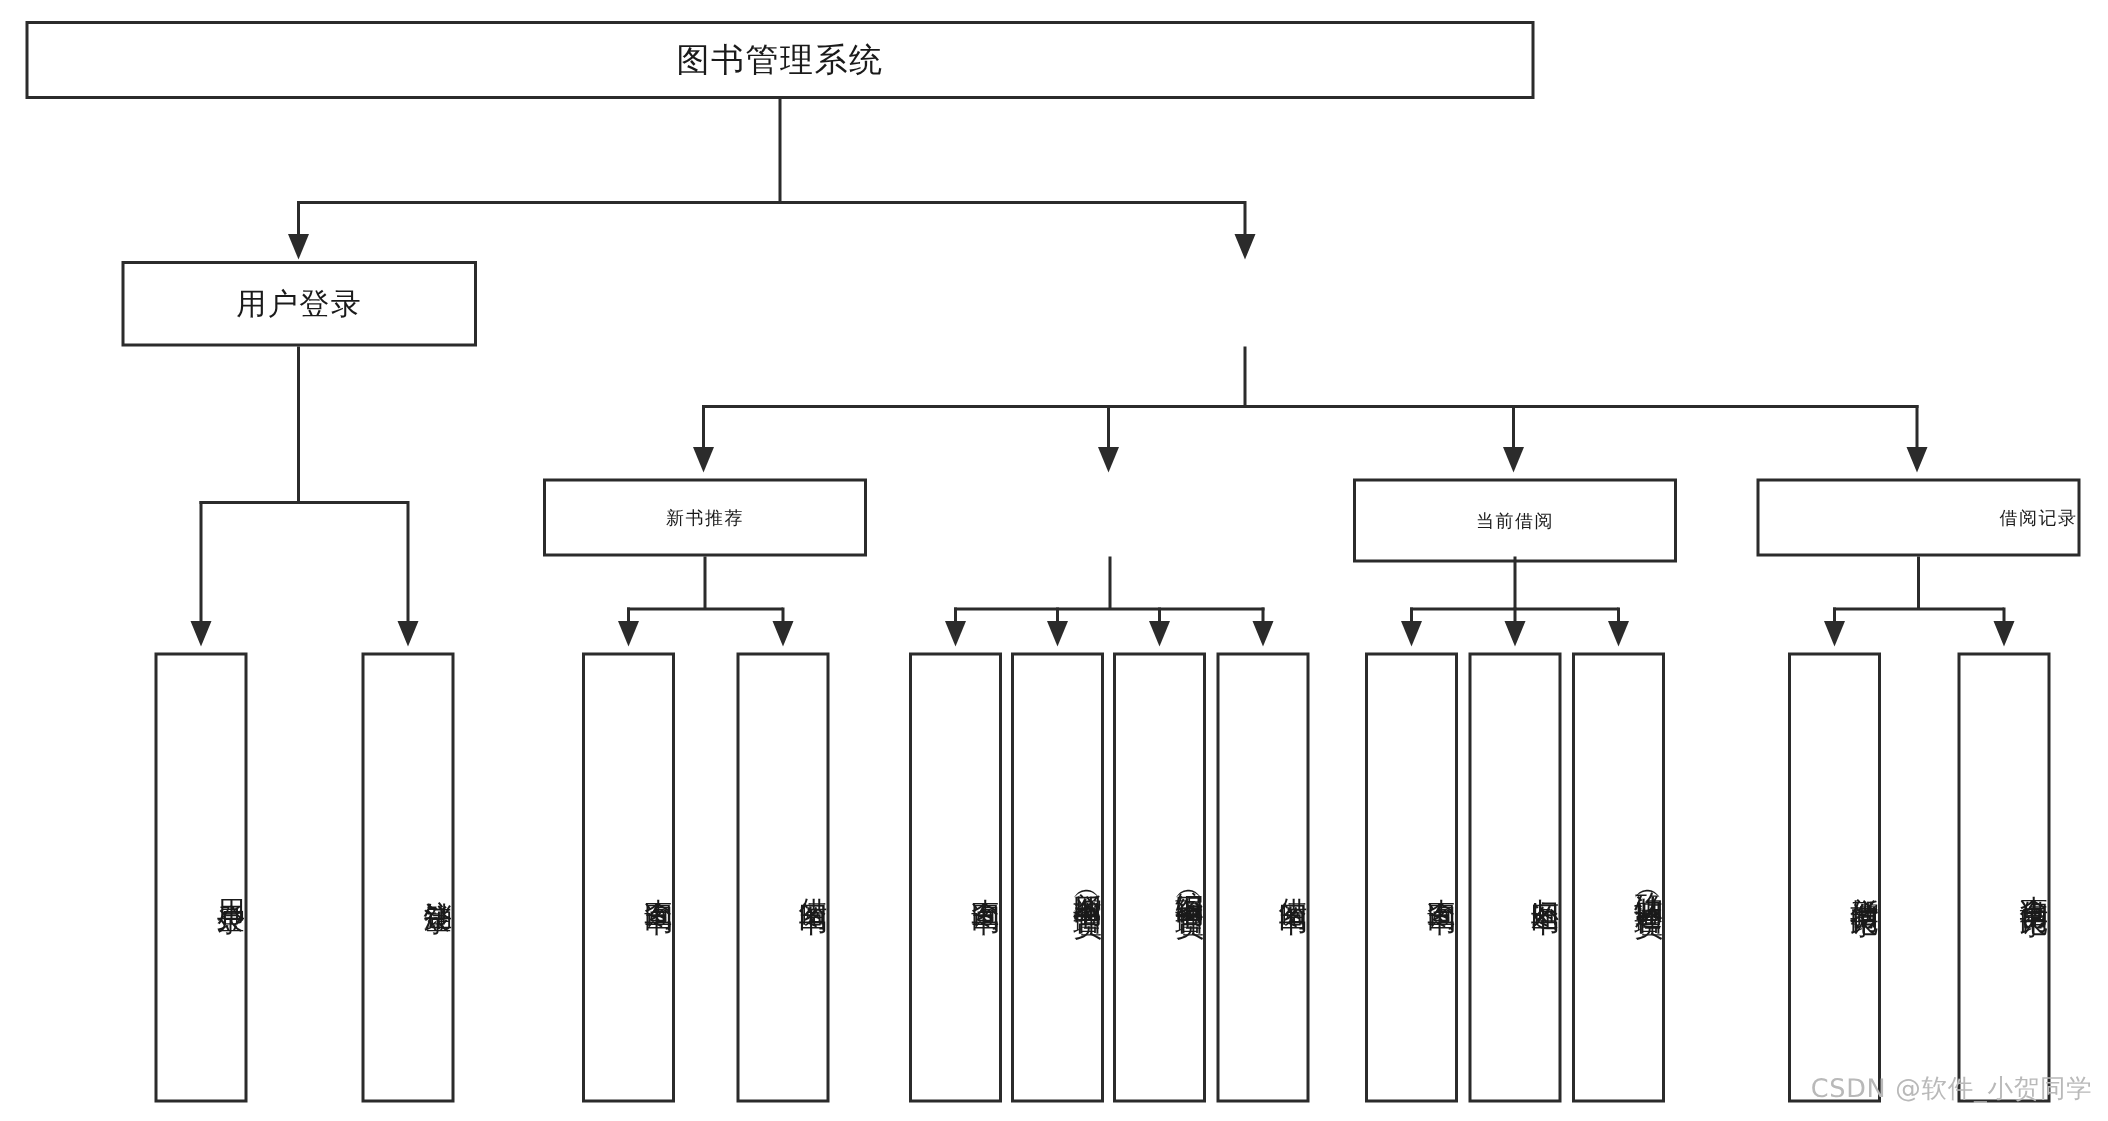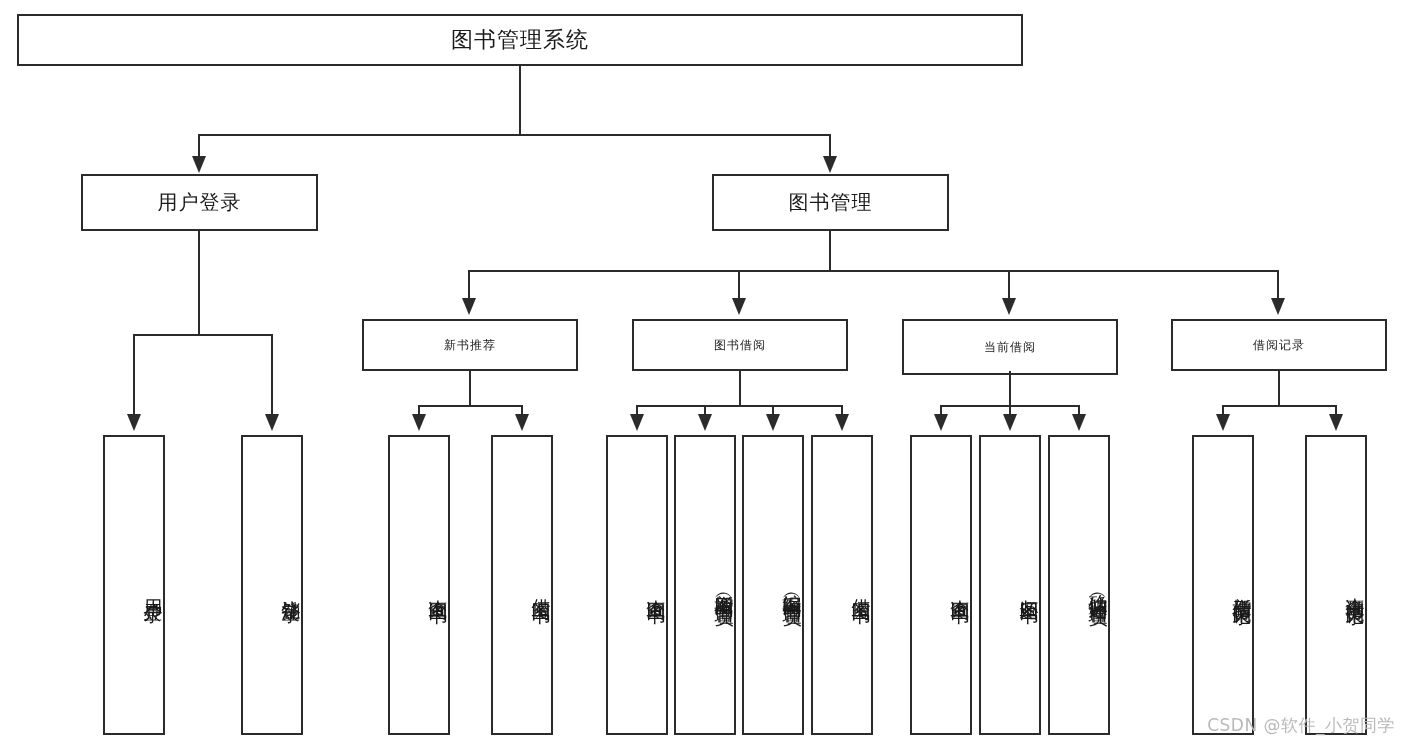--- a/index.html
+++ b/index.html
@@ -92,23 +92,20 @@
   <div class="edge edge-h" style="left:198px; top:134px; width:632px; height:2px;"></div>
 
   <div class="edge edge-v" style="left:198px; top:134px; width:2px; height:25px;"></div>
   <div class="arrow" style="left:192px; top:156px;"></div>
   <div class="edge edge-v" style="left:829px; top:134px; width:2px; height:25px;"></div>
   <div class="arrow" style="left:823px; top:156px;"></div>
 
   <div class="node node-l2" style="left:81px; top:174px; width:237px; height:57px;">
     <span>用户登录</span>
   </div>
-  <div class="node node-l2" style="left:712px; top:174px; width:237px; height:57px;">
-    <span>图书管理</span>
-  </div>
 
   <div class="edge edge-v" style="left:198px; top:231px; width:2px; height:104px;"></div>
   <div class="edge edge-h" style="left:133px; top:334px; width:139px; height:2px;"></div>
   <div class="edge edge-v" style="left:133px; top:334px; width:2px; height:82px;"></div>
   <div class="arrow" style="left:127px; top:414px;"></div>
   <div class="edge edge-v" style="left:271px; top:334px; width:2px; height:82px;"></div>
   <div class="arrow" style="left:265px; top:414px;"></div>
 
   <div class="node node-leaf" style="left:103px; top:435px; width:62px; height:300px;">
     <span class="leaf-text">用户登录</span>
@@ -125,27 +122,24 @@
   <div class="edge edge-v" style="left:738px; top:270px; width:2px; height:30px;"></div>
   <div class="arrow" style="left:732px; top:298px;"></div>
   <div class="edge edge-v" style="left:1008px; top:270px; width:2px; height:30px;"></div>
   <div class="arrow" style="left:1002px; top:298px;"></div>
   <div class="edge edge-v" style="left:1277px; top:270px; width:2px; height:30px;"></div>
   <div class="arrow" style="left:1271px; top:298px;"></div>
 
   <div class="node node-l3" style="left:362px; top:319px; width:216px; height:52px;">
     <span>新书推荐</span>
   </div>
-  <div class="node node-l3" style="left:632px; top:319px; width:216px; height:52px;">
-    <span>图书借阅</span>
-  </div>
   <div class="node node-l3" style="left:902px; top:319px; width:216px; height:56px;">
     <span>当前借阅</span>
   </div>
-  <div class="node node-l3" style="left:1171px; top:319px; width:216px; height:52px;">
+  <div class="node node-l3" style="left:1171px; top:319px; width:216px; height:52px;justify-content:flex-end;">
     <span>借阅记录</span>
   </div>
 
   <div class="edge edge-v" style="left:469px; top:371px; width:2px; height:35px;"></div>
   <div class="edge edge-h" style="left:418px; top:405px; width:104px; height:2px;"></div>
   <div class="edge edge-v" style="left:418px; top:405px; width:2px; height:13px;"></div>
   <div class="arrow" style="left:412px; top:414px;"></div>
   <div class="edge edge-v" style="left:521px; top:405px; width:2px; height:13px;"></div>
   <div class="arrow" style="left:515px; top:414px;"></div>
 

